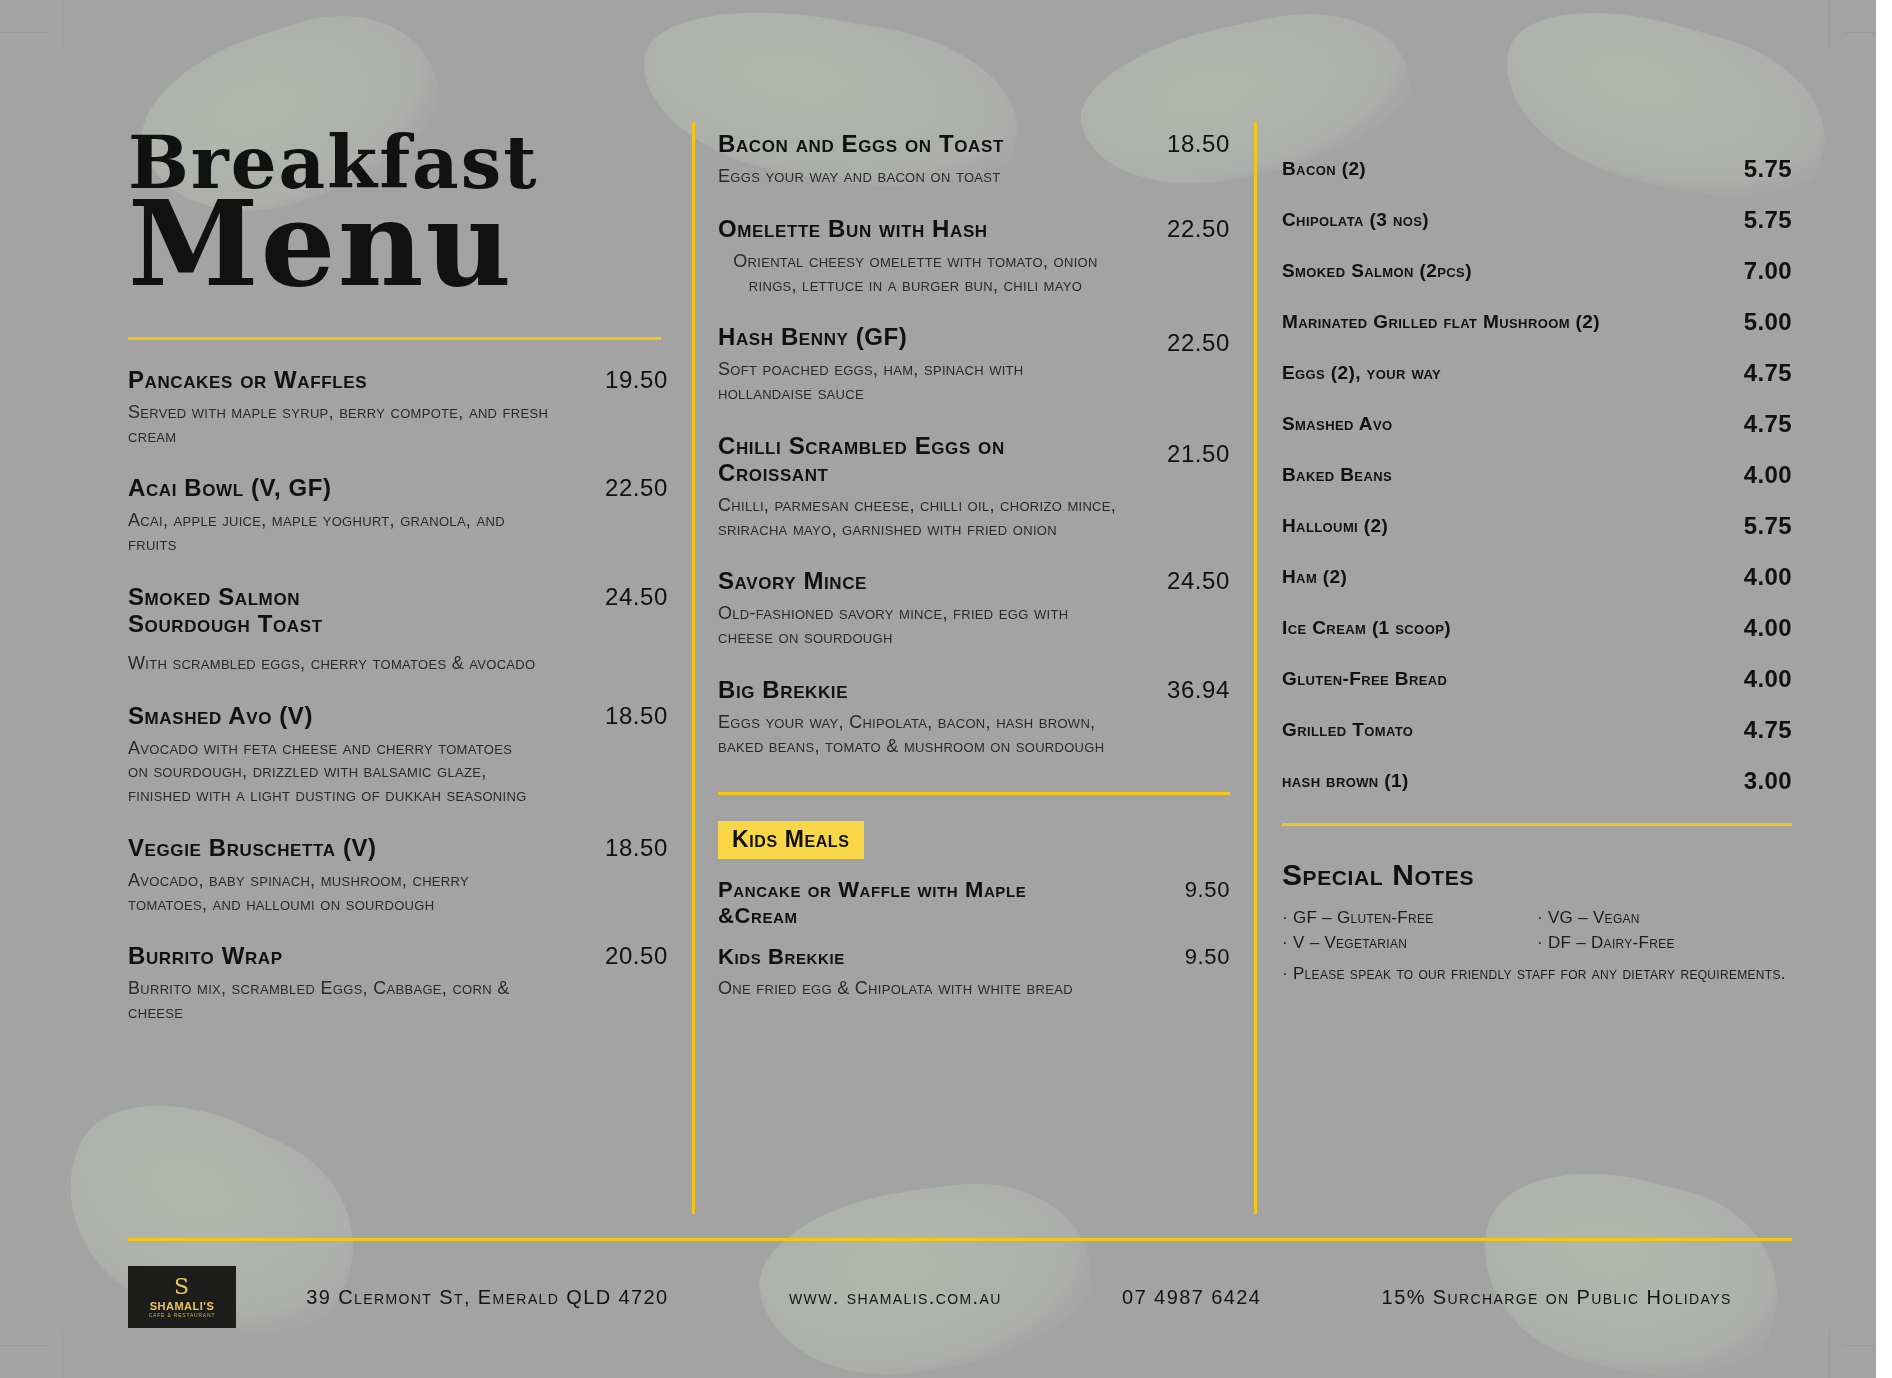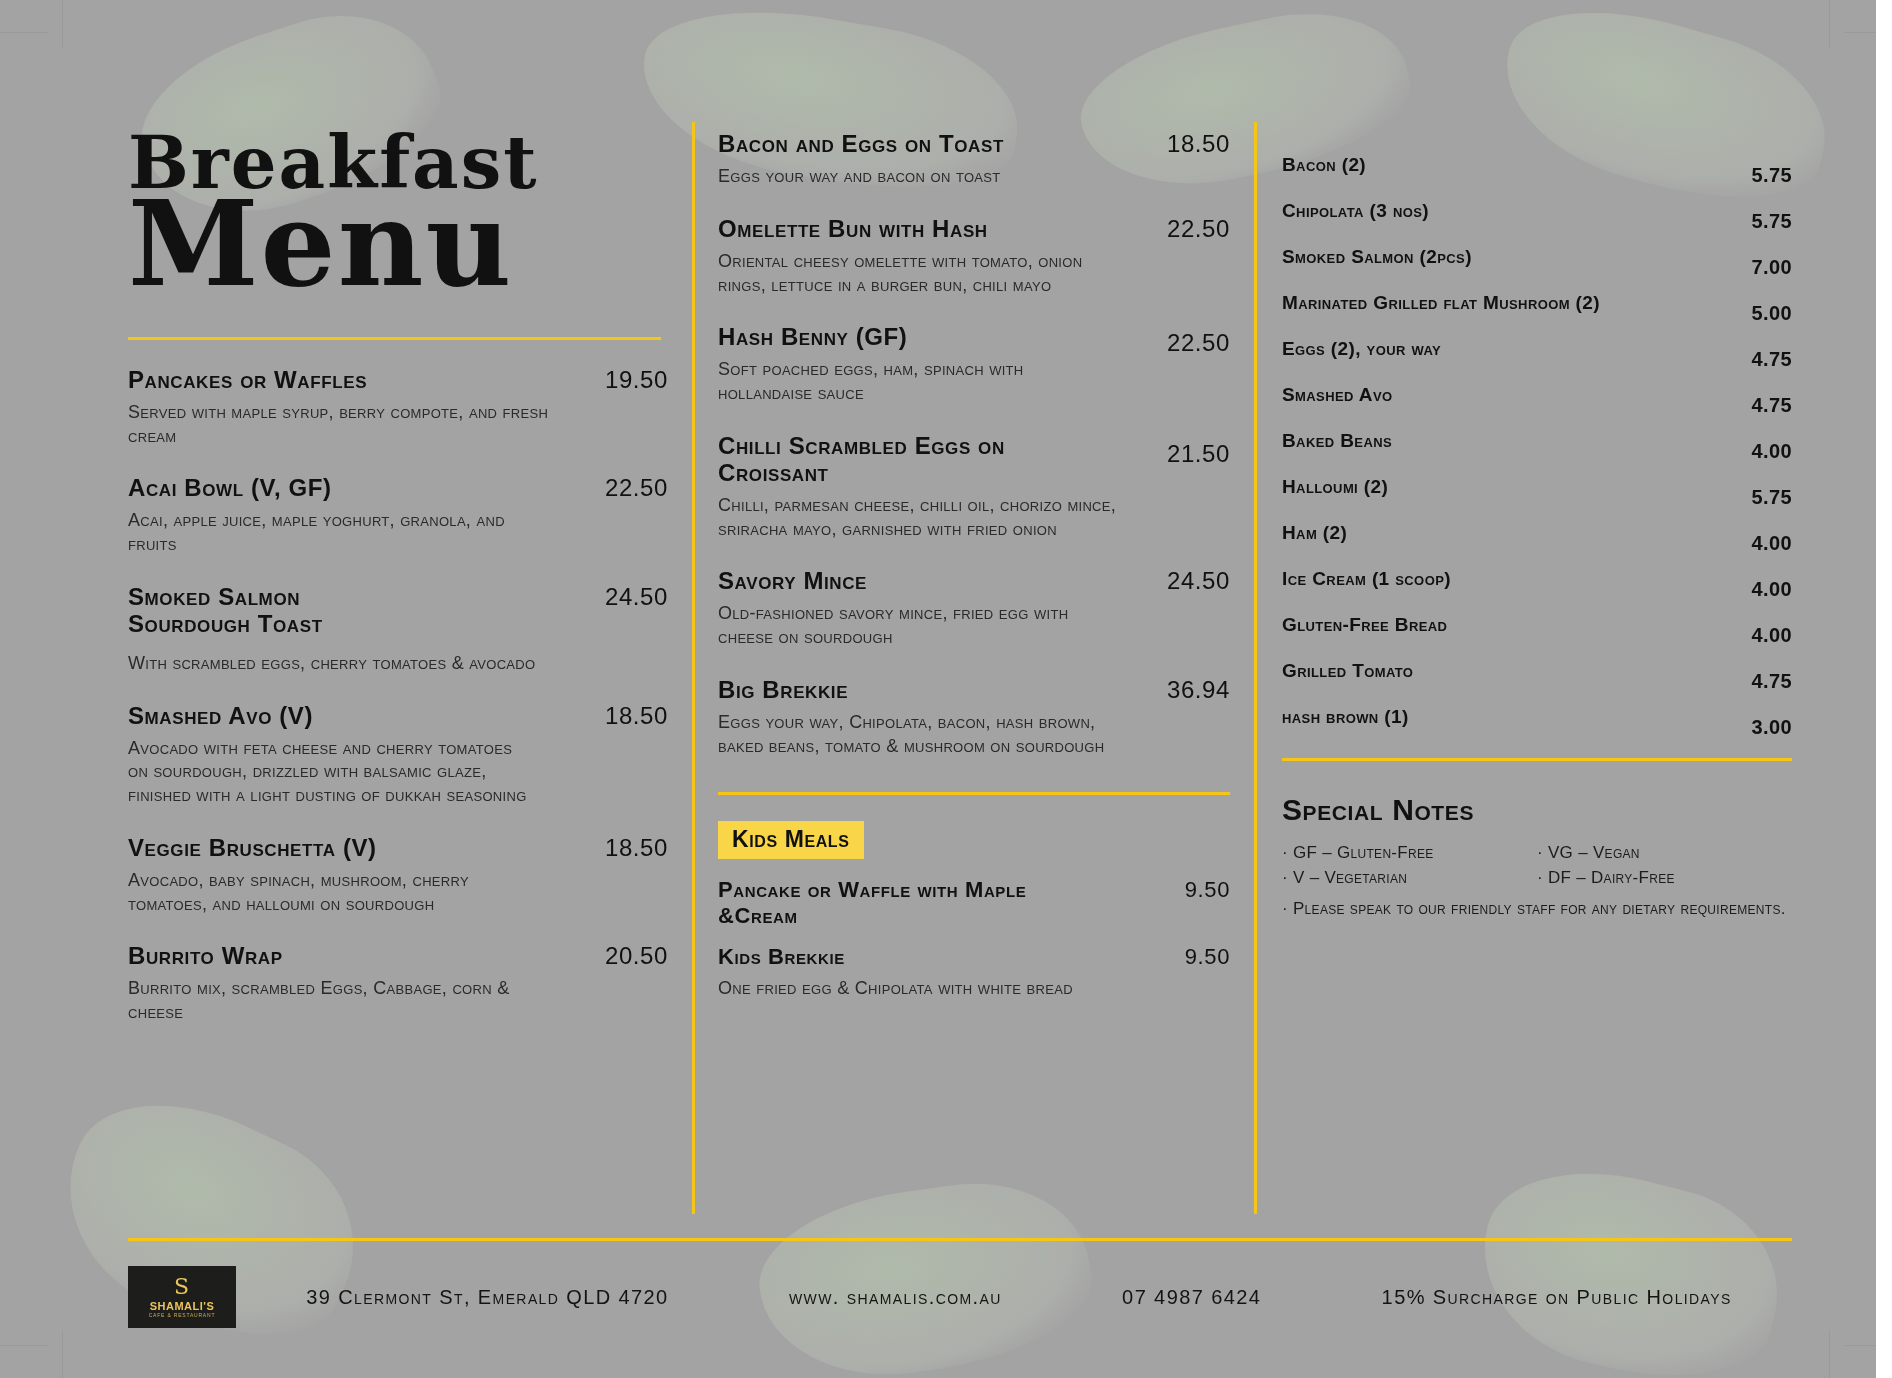--- a/index.html
+++ b/index.html
@@ -178,25 +178,25 @@
   }
   .extra-name {
     font-variant: small-caps;
     font-weight: 700;
     font-size: 19px;
     letter-spacing: 0.4px;
     color: #111;
   }
   .extra-price {
     font-weight: 700;
-    font-size: 20px;
+    font-size: 24px;
     letter-spacing: 0.4px;
     color: #111;
     position: relative;
-    top: 11px;
+    top: 2px;
   }
   .right-rule {
     margin-top: 30px;
     height: 3px;
     width: 510px;
     background: #f5c518;
   }
   .notes-title {
     margin-top: 32px;
     font-variant: small-caps;
@@ -383,21 +383,21 @@
           <div class="item-price">18.50</div>
         </div>
         <div class="item-desc">Eggs your way and bacon on toast</div>
       </div>
 
       <div class="item">
         <div class="item-head">
           <div class="item-name">Omelette Bun with Hash</div>
           <div class="item-price">22.50</div>
         </div>
-        <div class="item-desc" style="max-width:395px;">Oriental cheesy omelette with tomato, onion rings, lettuce in a burger bun, chili mayo</div>
+        <div class="item-desc" style="max-width:395px;text-align:center;">Oriental cheesy omelette with tomato, onion rings, lettuce in a burger bun, chili mayo</div>
       </div>
 
       <div class="item">
         <div class="item-head">
           <div class="item-name">Hash Benny (GF)</div>
           <div class="item-price" style="position:relative; top:6px;">22.50</div>
         </div>
         <div class="item-desc" style="max-width:380px;">Soft poached eggs, ham, spinach with hollandaise sauce</div>
       </div>
 

